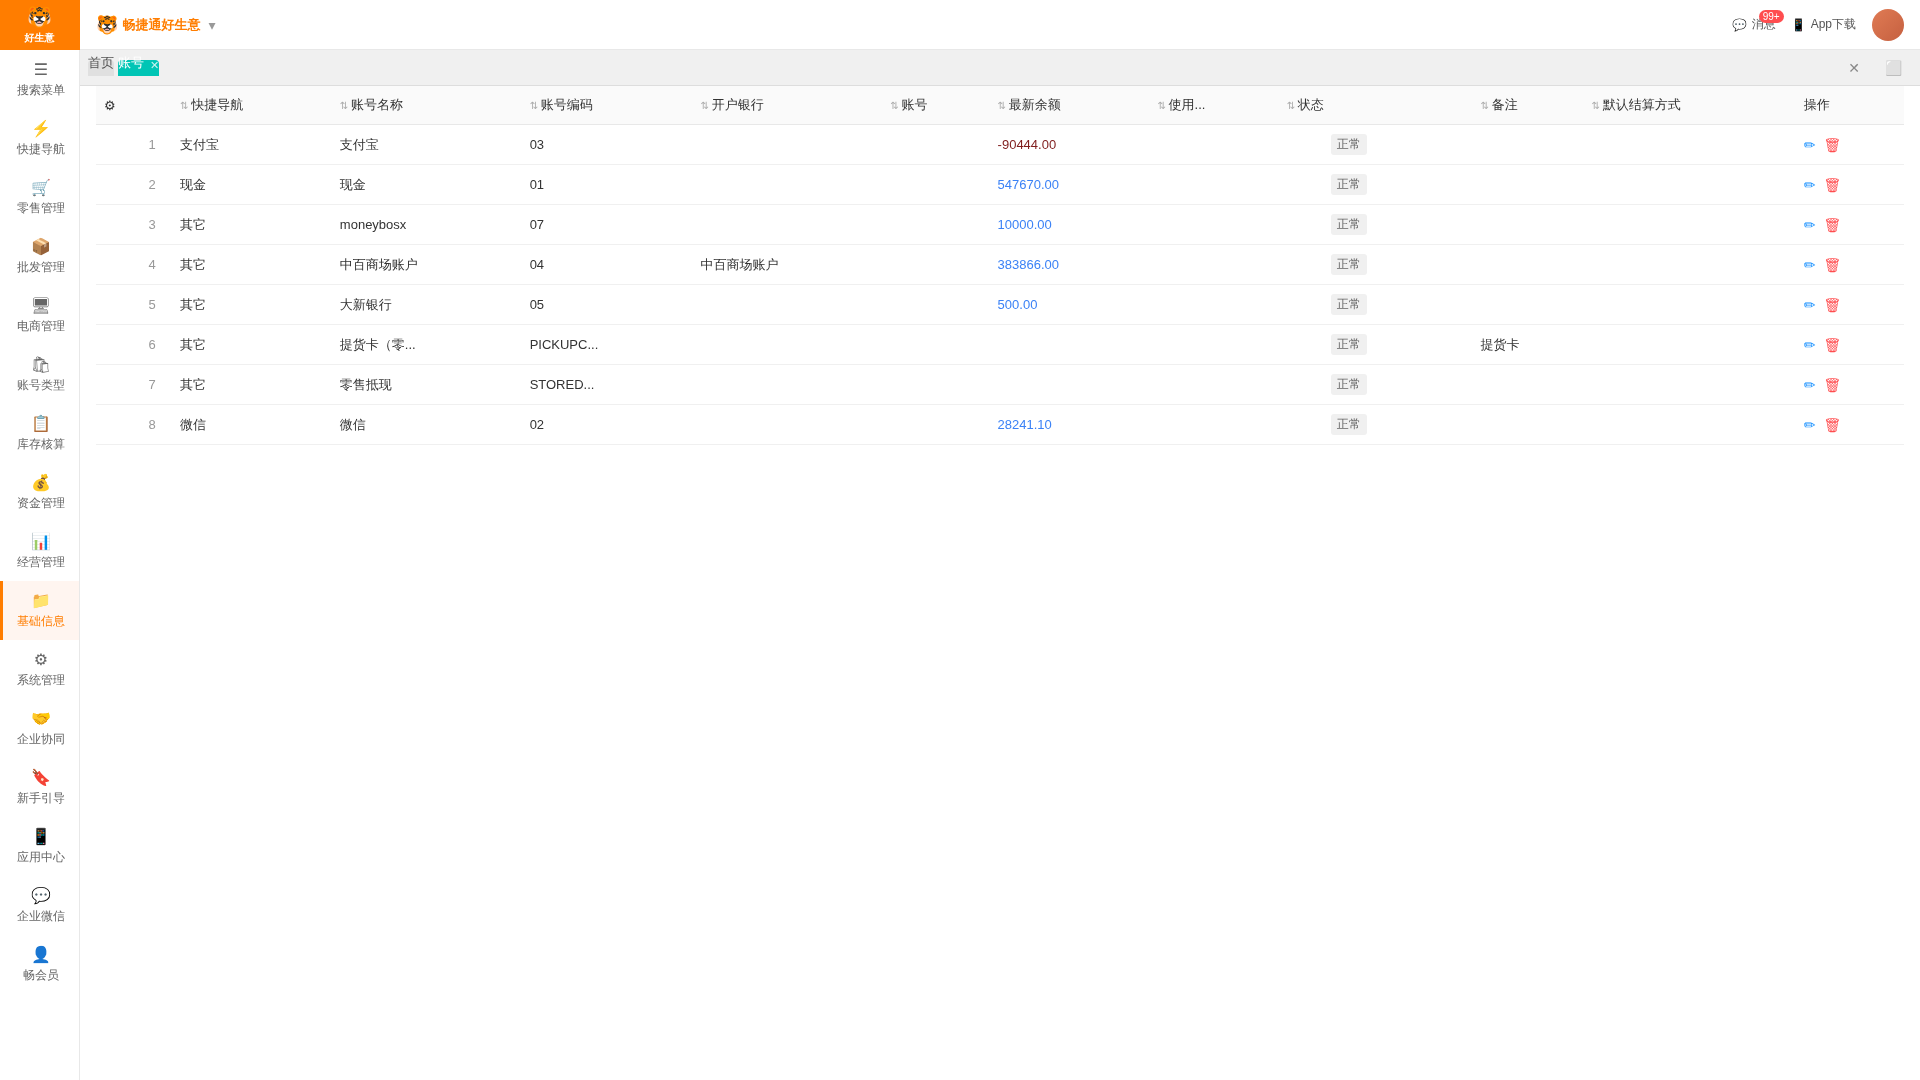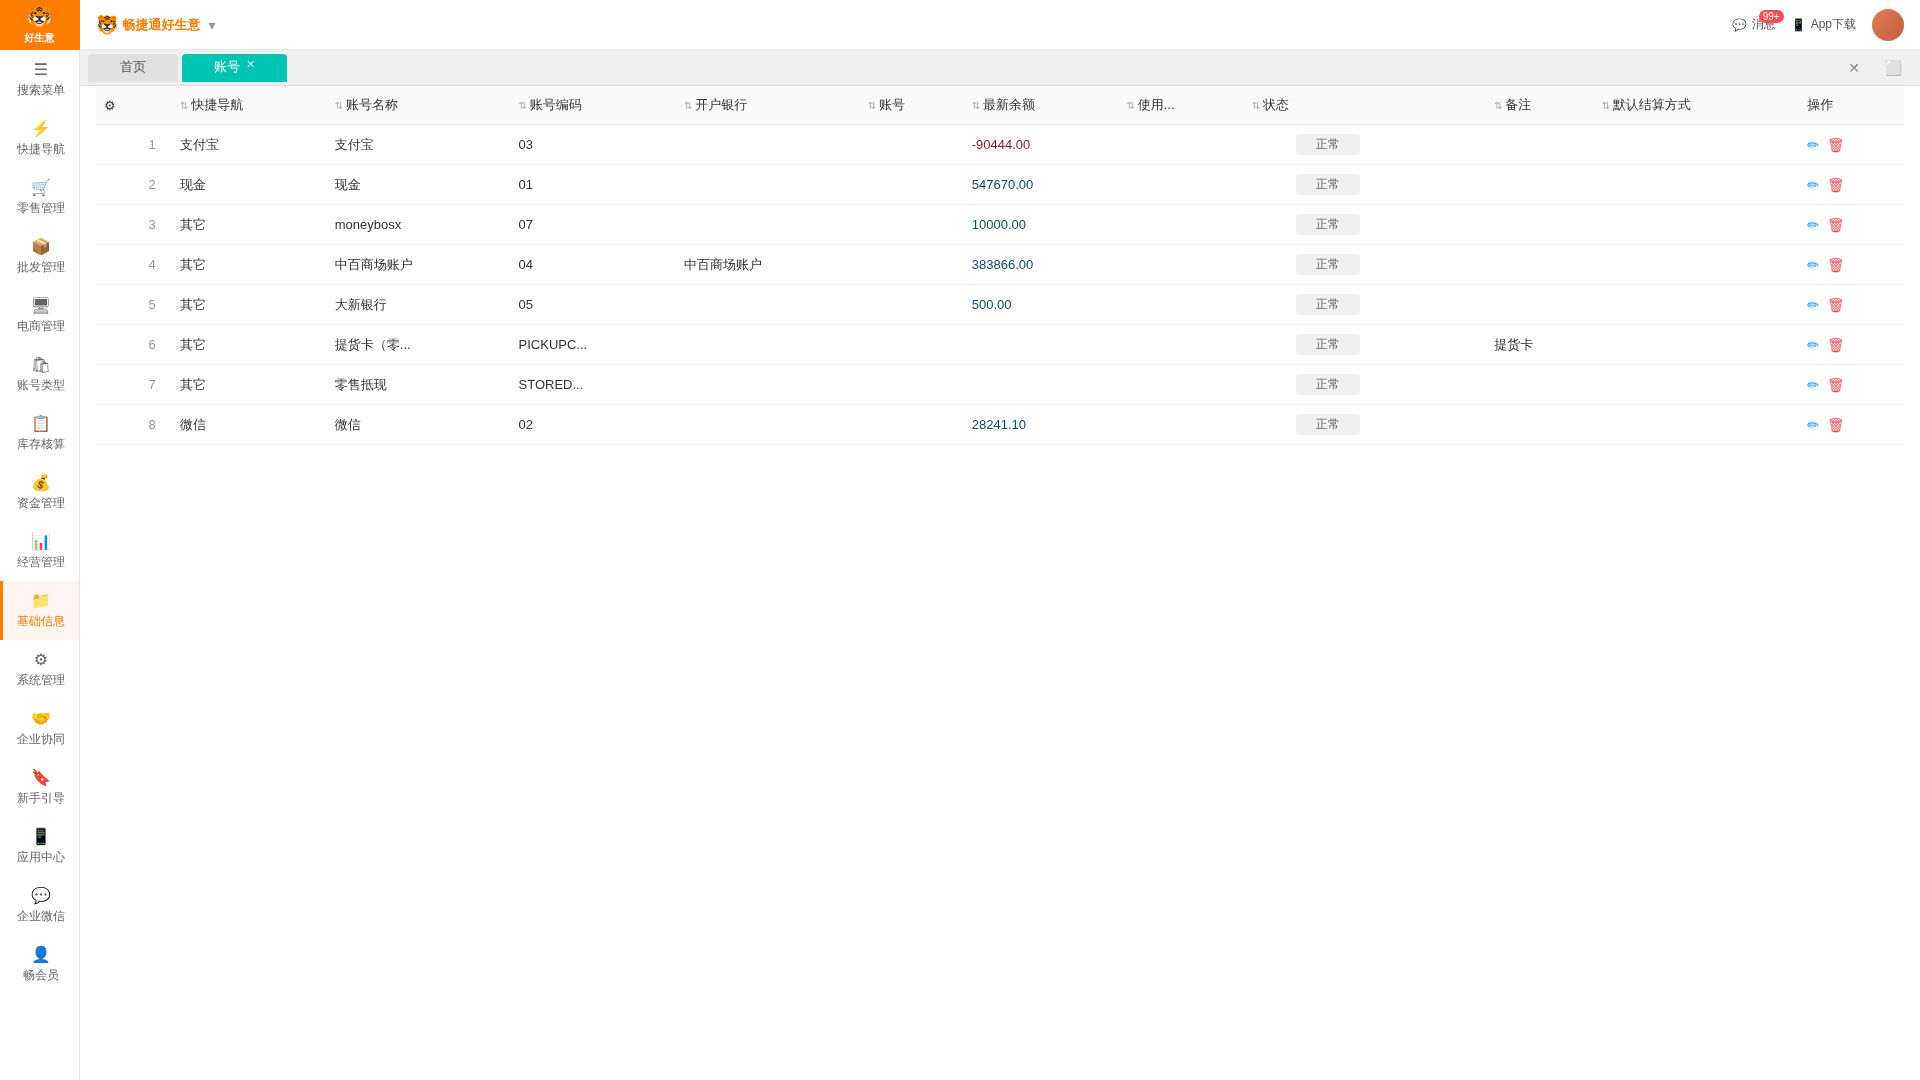--- a/index.html
+++ b/index.html
@@ -73,28 +73,28 @@
     .tabbar {
       height: 36px;
       background: #f0f0f0;
       display: flex;
       align-items: center;
       padding: 0 8px;
       gap: 4px;
       border-bottom: 1px solid #ddd;
     }
     .tab {
-      padding: 4px 32px;
+      padding: 4px 0;
       border-radius: 4px 4px 0 0;
       cursor: pointer;
       font-size: 13px;
       display: flex;
-      align-items: flex-start;
+      align-items: flex-end;
       gap: 6px;
-      height: 28px;
+      height: 16px;
       background: #e0e0e0;
       color: #555;
     }
     .tab.active {
       background: #00c5b5;
       color: white;
     }
     .tab .close-btn { font-size: 11px; cursor: pointer; opacity: 0.8; }
 
     
@@ -168,21 +168,21 @@
       color: #333;
       font-weight: 500;
       white-space: nowrap;
       position: sticky;
       top: 0;
       background: #fafafa;
       border-bottom: 1px solid #e8e8e8;
     }
     tbody tr { border-bottom: 1px solid #f0f0f0; }
     tbody td { padding: 9px 8px; font-size: 13px; color: #333; }
-    .status-normal { background: #f0f0f0; color: #666; border-radius: 3px; padding: 2px 20px; font-size: 12px; display: inline-block; margin-left: 44px; }
+    .status-normal { background: #f0f0f0; color: #666; border-radius: 3px; padding: 2px 6px; font-size: 12px; display: inline-block; margin-left: 44px; }
     .action-icons { display: flex; gap: 8px; align-items: center; }
     .action-edit { color: #1890ff; cursor: pointer; font-size: 14px; }
     .action-delete { color: #ff4d4f; cursor: pointer; font-size: 14px; }
 
     
     .pagination {
       height: 48px;
       display: flex;
       align-items: center;
       justify-content: flex-end;
@@ -226,21 +226,21 @@
       align-items: center;
       justify-content: center;
       cursor: pointer;
       color: #888;
       font-size: 14px;
     }
 
     .col-num { width: 40px; text-align: center; color: #999; }
     .col-settings { width: 36px; }
     .negative { color: #7f1d1d; margin-left: 33px; }
-    .positive { color: #0c4a6e; }
+    .positive { color: #3b82f6; }
   </style>
 </head>
 <body>
 
 <div class="sidebar">
   <div class="sidebar-logo">
     <span style="font-size:20px;">🐯</span>
     <span class="logo-text">好生意</span>
   </div>
   <div class="sidebar-item">

